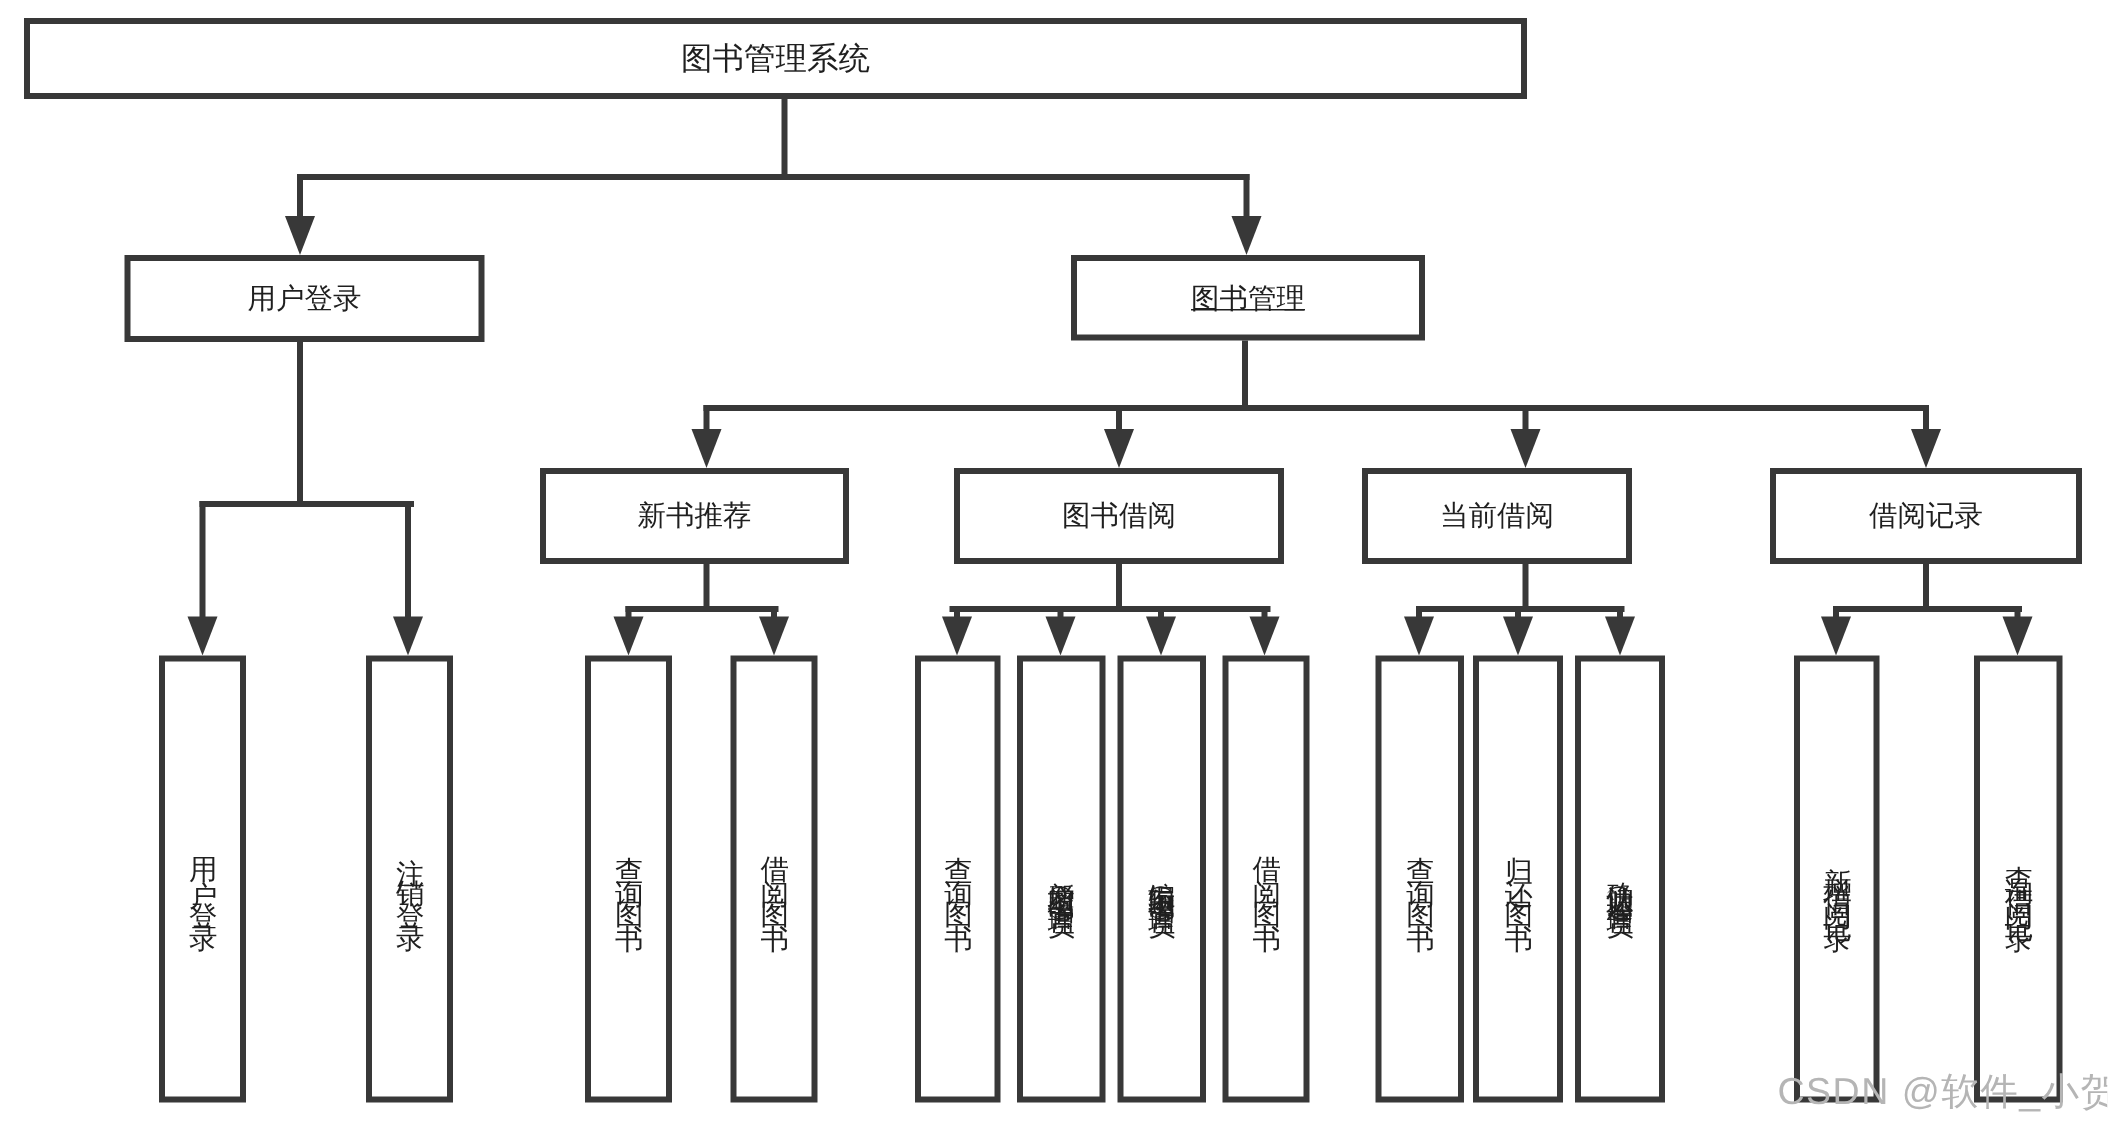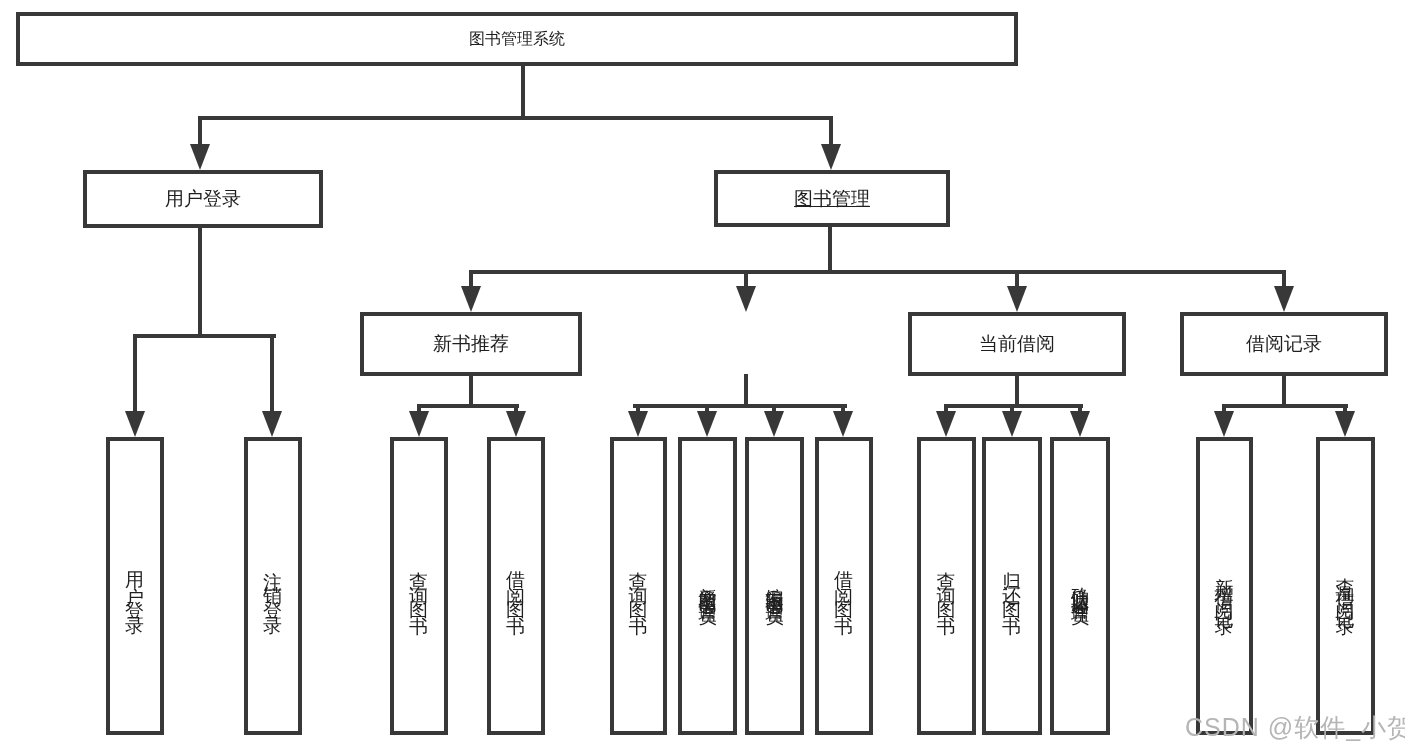--- a/index.html
+++ b/index.html
@@ -7,21 +7,21 @@
     position:relative;width:1405px;height:747px;background:#ffffff;overflow:hidden;
     font-family:"Liberation Sans","DejaVu Sans",sans-serif;color:#1f1f1f;
   }
   .line{position:absolute;background:#383838;}
   .arrow{position:absolute;width:0;height:0;
     border-left:10px solid transparent;border-right:10px solid transparent;
     border-top:26px solid #383838;}
   .box{position:absolute;box-sizing:border-box;border:4px solid #383838;background:#ffffff;
     display:flex;align-items:center;justify-content:center;}
   .hbox span{font-size:19px;white-space:nowrap;}
-  .root-box span{font-size:16px;}
+  .root-box span{font-size:21px;}
   .vtext{writing-mode:vertical-rl;text-orientation:mixed;font-size:19px;line-height:1;}
   .s4{letter-spacing:15px;}
   .s6{letter-spacing:8px;}
   .s9{letter-spacing:3px;font-size:18px;}
   .watermark{position:absolute;left:1185px;top:711px;font-size:25px;color:#b5b5b5;
     letter-spacing:1px;white-space:nowrap;z-index:9;}
 </style>
 </head>
 <body>
 
@@ -90,24 +90,27 @@
     <span>图书管理系统</span>
   </div>
 
   <div class="box hbox" style="left:83px;top:170px;width:240px;height:58px;">
     <span>用户登录</span>
   </div>
   <div class="box hbox" style="left:714px;top:170px;width:236px;height:57px;text-decoration:underline;">
     <span>图书管理</span>
   </div>
 
-  <div class="box hbox" style="left:360px;top:312px;width:222px;height:64px;">
+  <div class="box hbox" style="left:360px;top:312px;width:206px;height:64px;">
     <span>新书推荐</span>
   </div>
-  <div class="box hbox" style="left:908px;top:312px;width:218px;height:64px;">
+  <div class="box hbox" style="left:636px;top:312px;width:220px;height:64px;">
+    <span>图书借阅</span>
+  </div>
+  <div class="box hbox" style="left:908px;top:312px;width:180px;height:64px;">
     <span>当前借阅</span>
   </div>
   <div class="box hbox" style="left:1180px;top:312px;width:208px;height:64px;">
     <span>借阅记录</span>
   </div>
 
   <div class="box" style="left:106px;top:437px;width:58px;height:298px;">
     <span class="vtext s4">用户登录</span>
   </div>
   <div class="box" style="left:244px;top:437px;width:58px;height:298px;">

